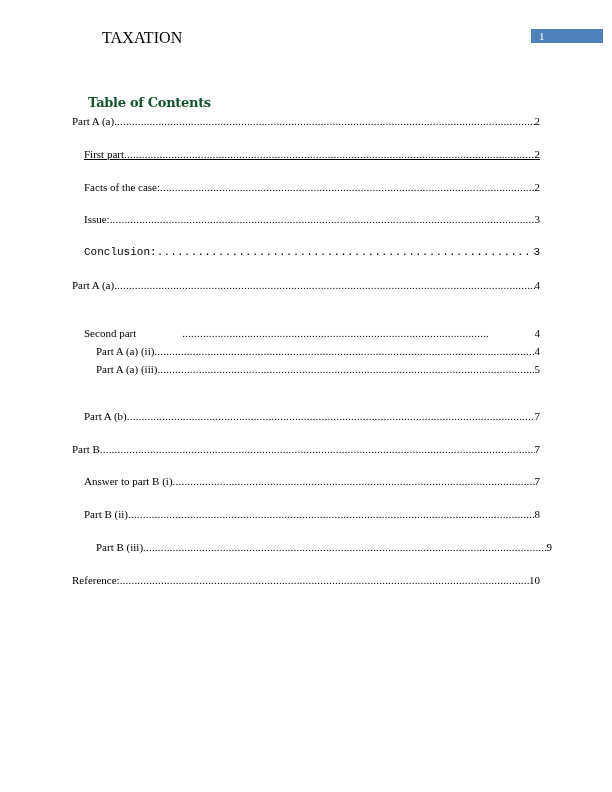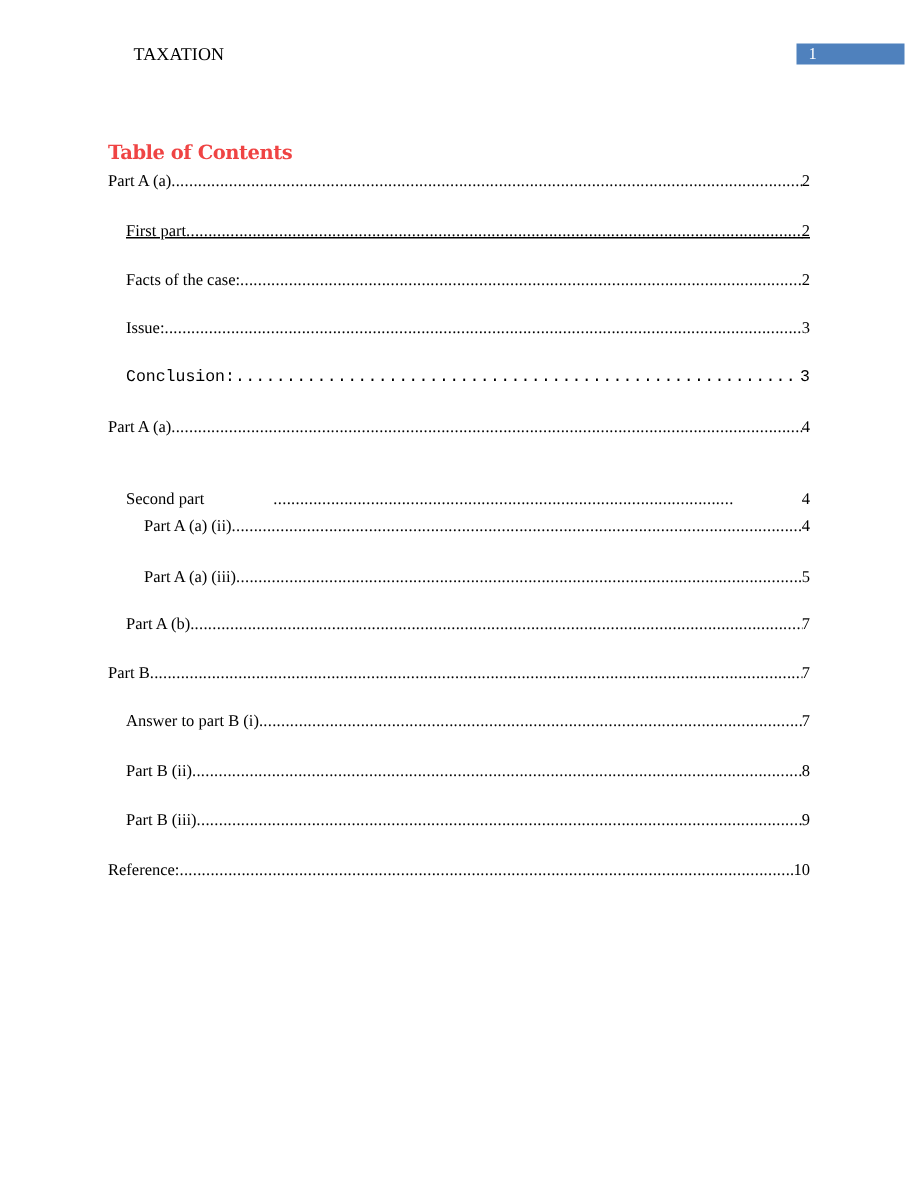--- a/index.html
+++ b/index.html
@@ -1,23 +1,23 @@
 <!DOCTYPE html>
 <html><head>
   <meta charset="utf-8">
   <style>
     html, body { margin:0; padding:0; background:#ffffff; }
     body { width:612px; height:792px; position:relative; overflow:hidden;
            font-family:"Liberation Serif", serif; color:#000; }
-    .header-title { position:absolute; left:89px; top:29px; font-size:12px; letter-spacing:0.1px; }
+    .header-title { position:absolute; left:102px; top:29px; font-size:16px; letter-spacing:0.1px; }
     .page-box { position:absolute; left:531px; top:29px; width:72px; height:14px;
                 background:#4f81bd; color:#fff; font-size:11px; line-height:14px; }
     .page-box span { display:inline-block; padding-left:8px; }
-    .toc-title { position:absolute; left:72px; top:95px; font-family:"DejaVu Serif", serif;
-                 font-weight:bold; font-size:13px; color:#ef4444; letter-spacing:-0.3px; }
+    .toc-title { position:absolute; left:88px; top:95px; font-family:"DejaVu Serif", serif;
+                 font-weight:bold; font-size:13px; color:#14532d; letter-spacing:-0.3px; }
     .toc { position:absolute; left:72px; top:114px; width:468px; }
     .toc-row { position:absolute; display:flex; align-items:baseline; font-size:11px; height:14px; line-height:14px; }
     .toc-row .lbl { white-space:nowrap; }
     .toc-row .dots { flex:1; overflow:hidden; white-space:nowrap; margin:0 0px; letter-spacing:0.2px; }
     .toc-row .dots::before { content:"........................................................................................................................................................................................................................................................................."; }
     .toc-row .pg { white-space:nowrap; }
   </style>
 </head>
 <body>
 
@@ -64,21 +64,21 @@
   <div class="toc-row" style="top:212px;left:12px;width:456px;gap:46px;">
     <span class="lbl">Second part</span>
       <span class="dots"></span>
       <span class="pg">4</span>
   </div>
   <div class="toc-row" style="top:230px;left:24px;width:444px;">
     <span class="lbl">Part A (a) (ii)</span>
       <span class="dots"></span>
       <span class="pg">4</span>
   </div>
-  <div class="toc-row" style="top:264px;left:24px;width:444px;align-items:flex-end;">
+  <div class="toc-row" style="top:248px;left:24px;width:444px;align-items:flex-end;">
     <span class="lbl">Part A (a) (iii)</span>
       <span class="dots"></span>
       <span class="pg">5</span>
   </div>
   <div class="toc-row" style="top:295px;left:12px;width:456px;">
     <span class="lbl">Part A (b)</span>
       <span class="dots"></span>
       <span class="pg">7</span>
   </div>
   <div class="toc-row" style="top:328px;left:0;width:468px;">
@@ -89,21 +89,21 @@
   <div class="toc-row" style="top:360px;left:12px;width:456px;">
     <span class="lbl">Answer to part B (i)</span>
       <span class="dots"></span>
       <span class="pg">7</span>
   </div>
   <div class="toc-row" style="top:393px;left:12px;width:456px;">
     <span class="lbl">Part B (ii)</span>
       <span class="dots"></span>
       <span class="pg">8</span>
   </div>
-  <div class="toc-row" style="top:426px;left:12px;width:456px;">
+  <div class="toc-row" style="top:426px;left:24px;width:456px;">
     <span class="lbl">Part B (iii)</span>
       <span class="dots"></span>
       <span class="pg">9</span>
   </div>
   <div class="toc-row" style="top:459px;left:0;width:468px;align-items:flex-end;">
     <span class="lbl">Reference:</span>
       <span class="dots"></span>
       <span class="pg">10</span>
   </div>
 </div>

